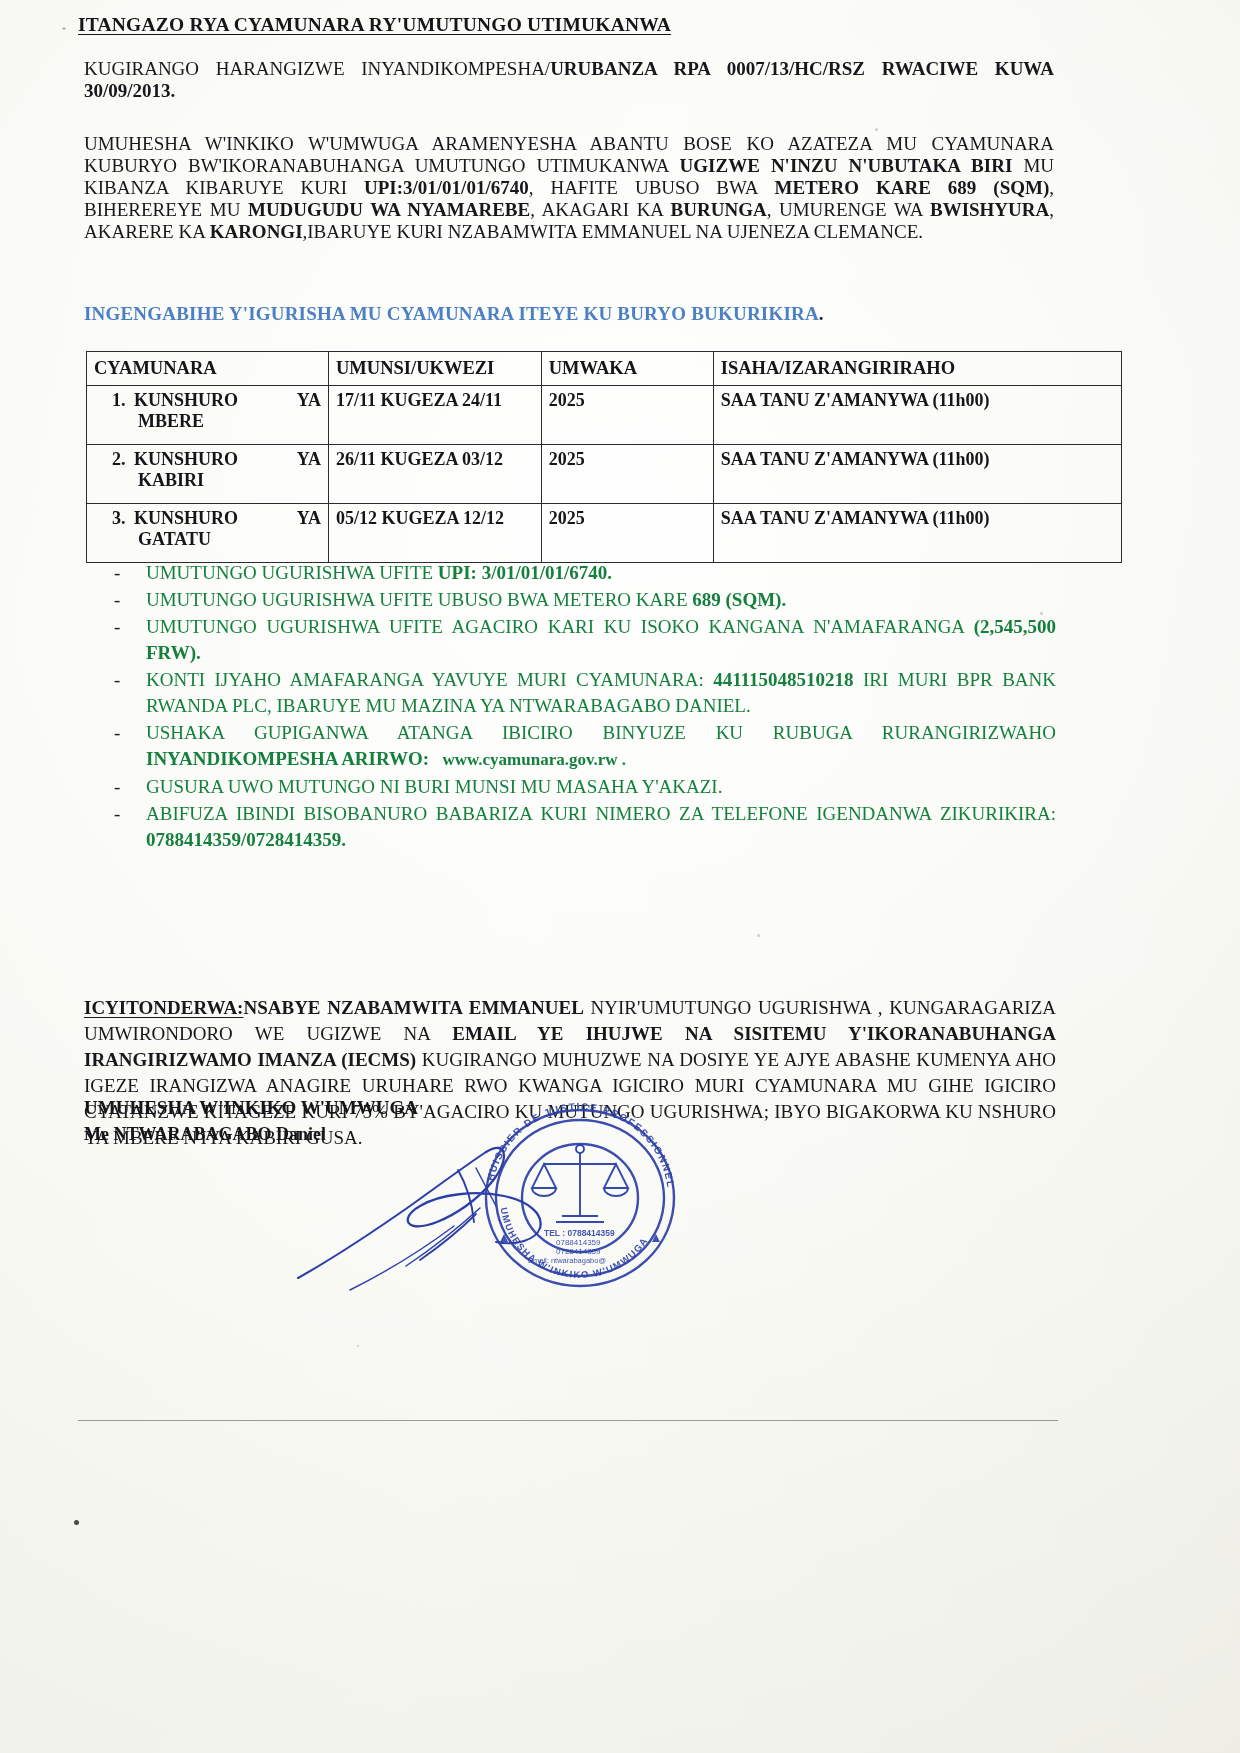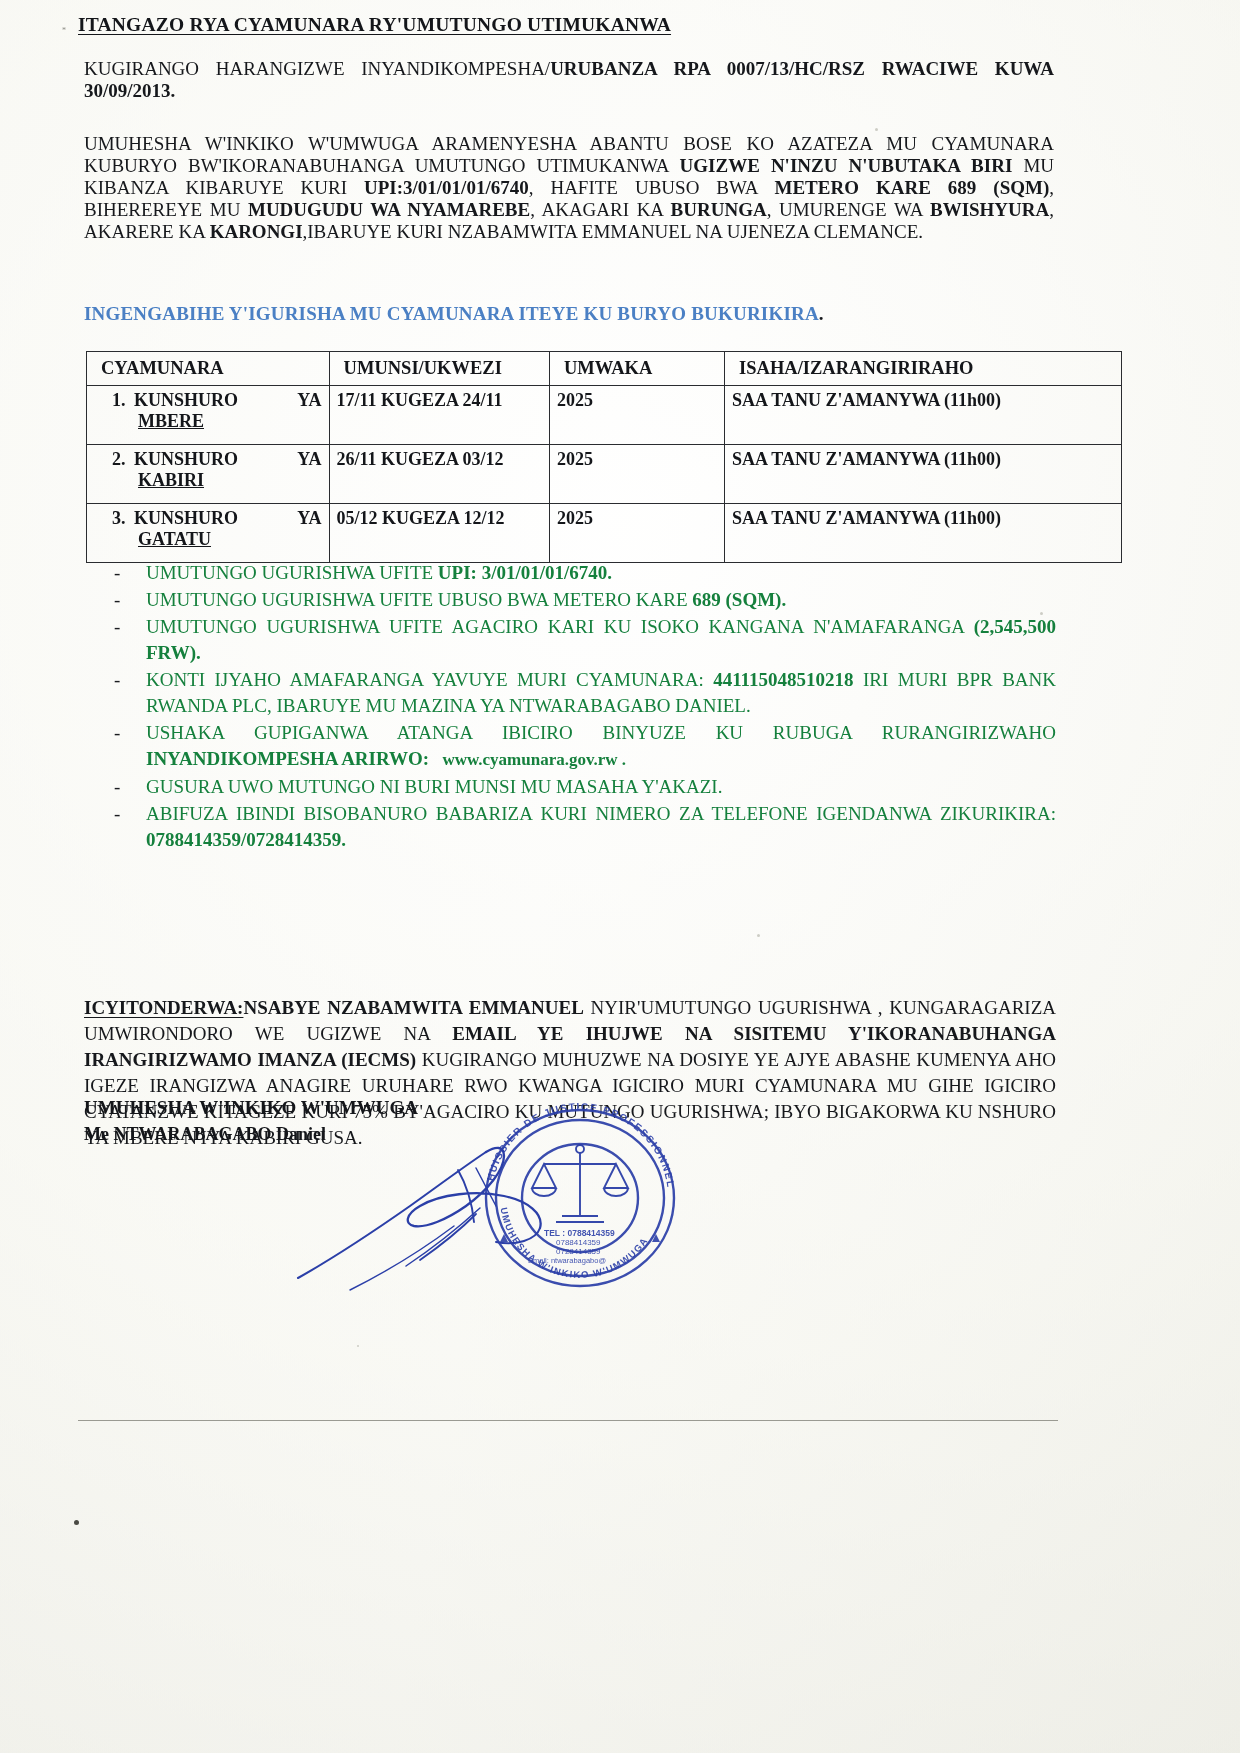--- a/index.html
+++ b/index.html
@@ -88,39 +88,39 @@
     color: #14161a;
   }
   table.schedule th,
   table.schedule td {
     border: 1.3px solid #2a2c30;
     padding: 4px 7px;
     vertical-align: top;
     font-weight: bold;
     text-align: left;
   }
-  table.schedule th { font-size: 18.5px; padding: 6px 14px; margin-left: 39px; }
+  table.schedule th { font-size: 18.5px; padding: 6px 7px; margin-left: 39px; }
   .col-a { width: 238px; }
   .col-b { width: 205px; }
   .col-c { width: 170px; }
   .col-d { width: 423px; }
 
   .sess {
     display: flex;
     padding-left: 18px;
   }
   .sess .num { width: 22px; flex: 0 0 22px; }
   .sess .txt { flex: 1 1 auto; }
   .sess .l1 {
     display: flex;
     justify-content: space-between;
   }
   .sess .l1 .w1 { }
   .sess .l1 .w2 { }
-  .sess .l2 { padding-left: 4px; text-decoration: underline; }
+  .sess .l2 { padding-left: 4px; }
   td.tall { height: 50px; }
 
   ul.bullets {
     position: absolute;
     left: 108px;
     top: 560px;
     width: 948px;
     margin: 0;
     padding: 0;
     list-style: none;

